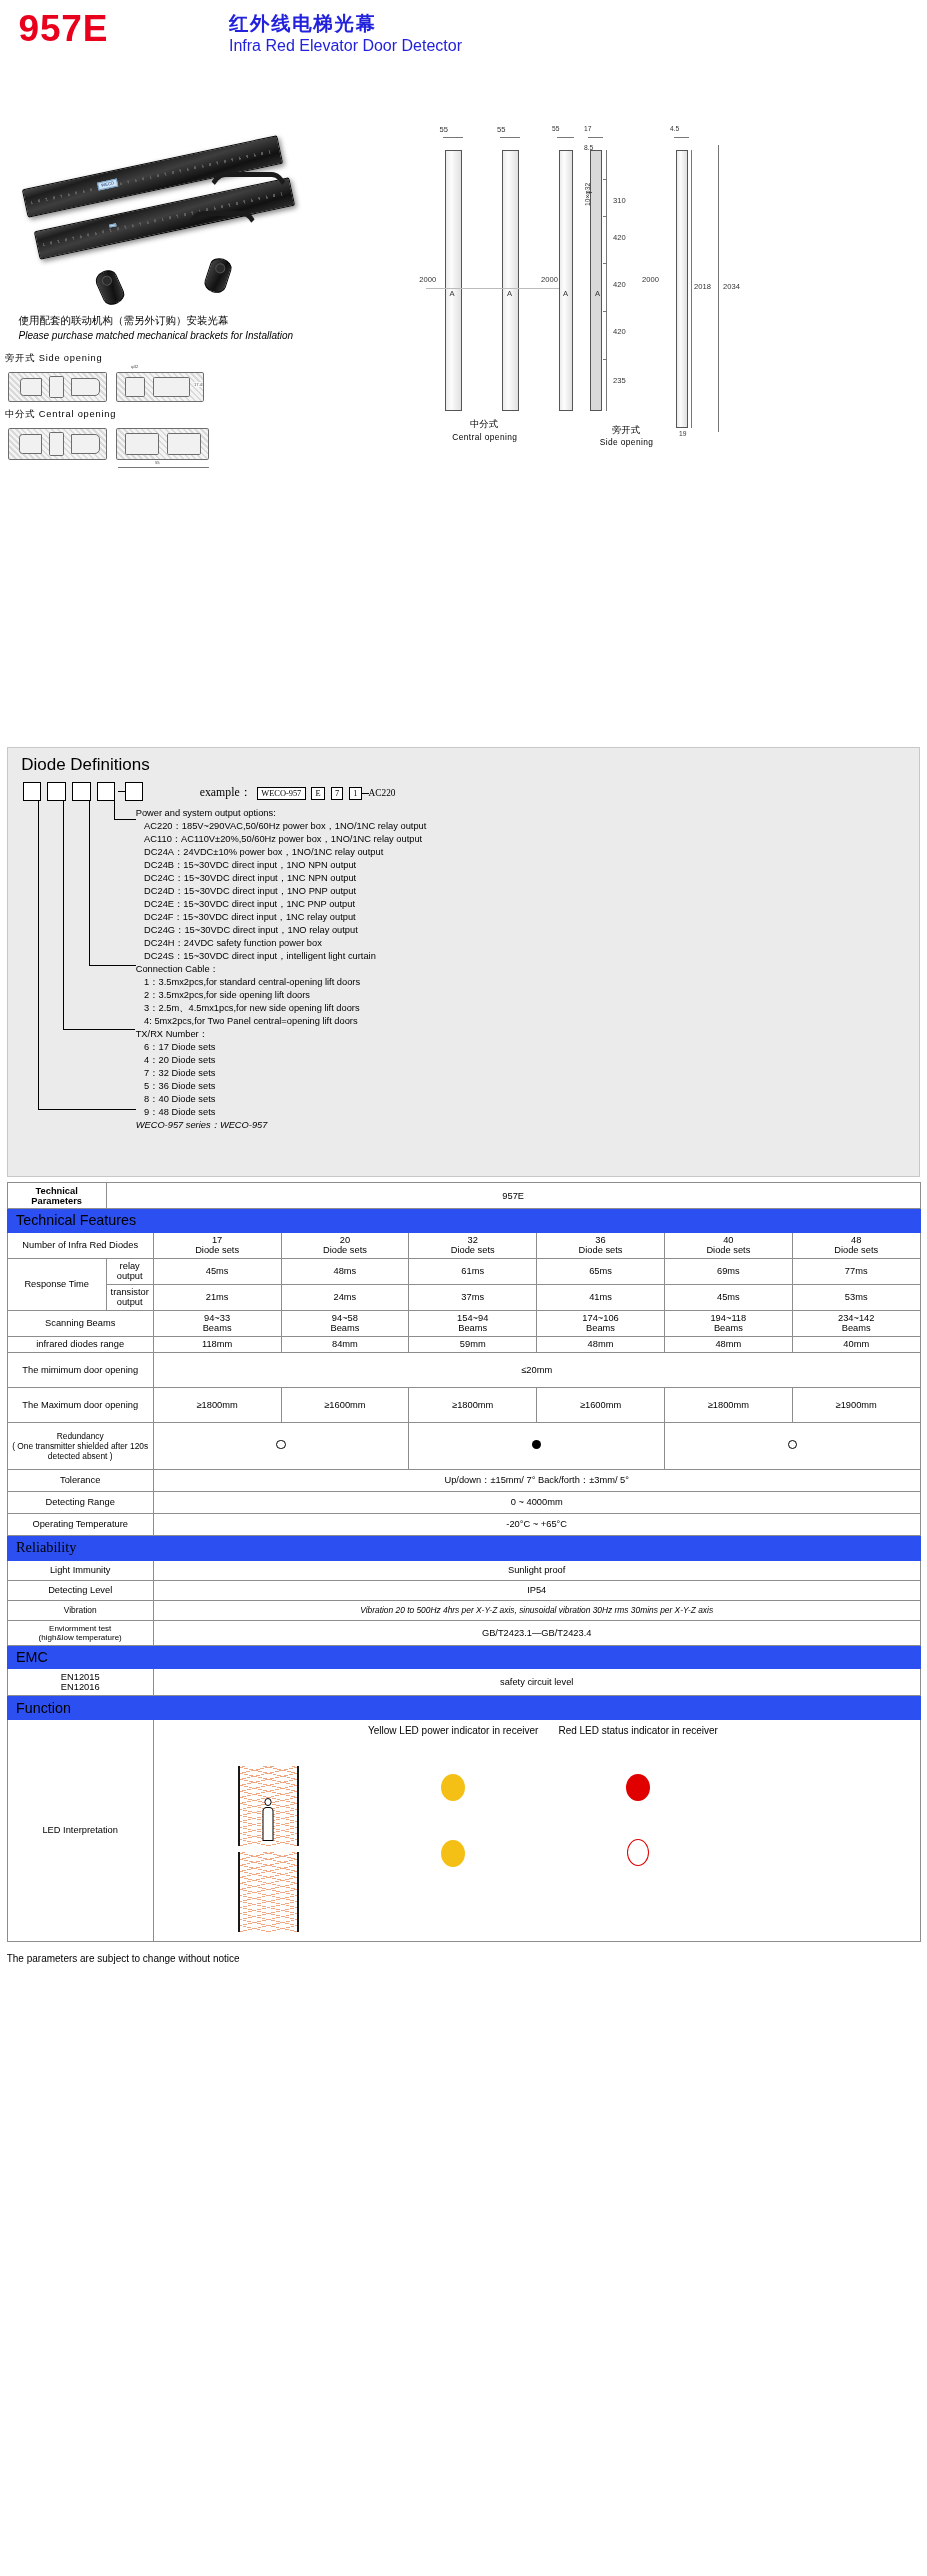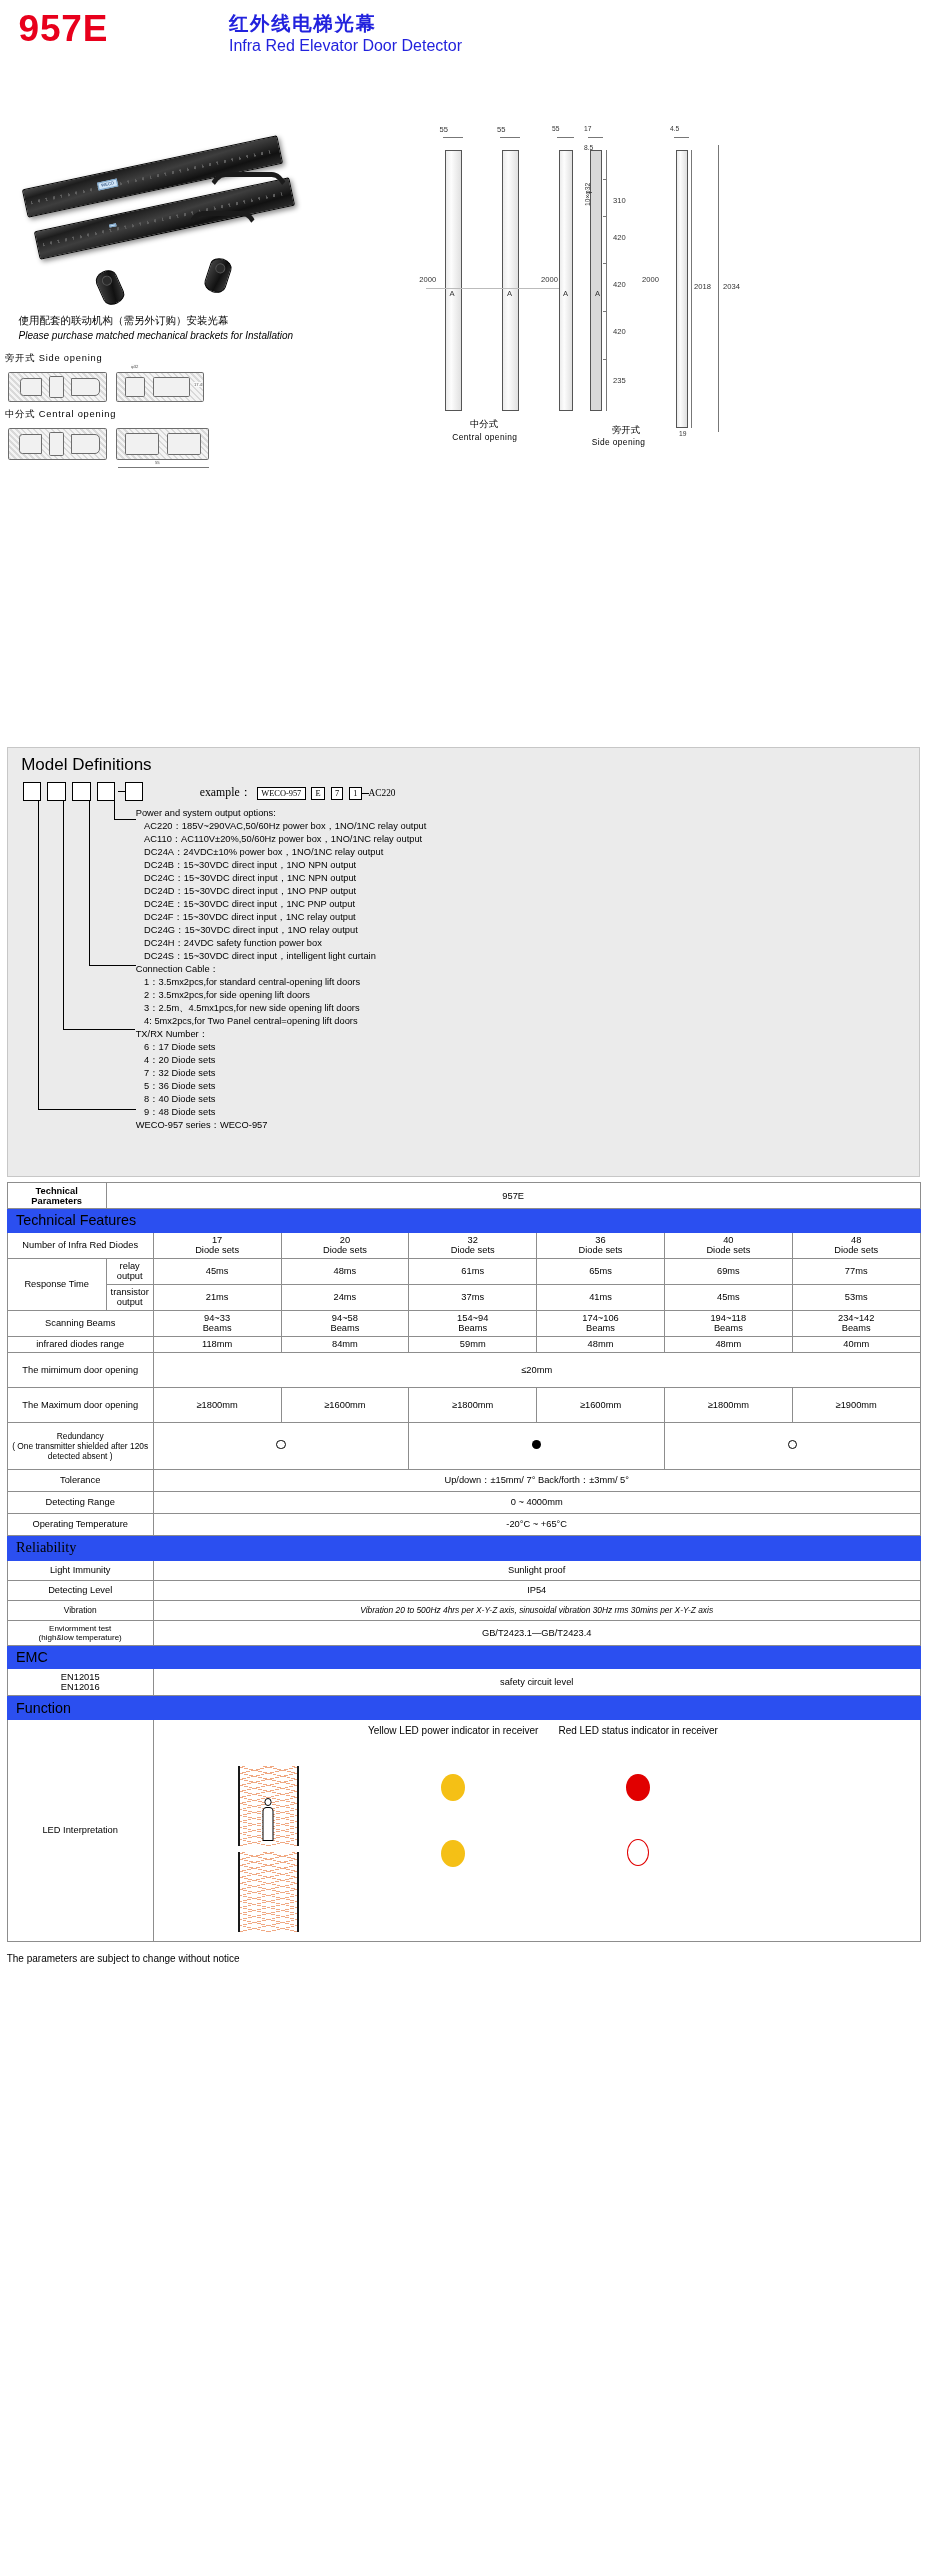--- a/index.html
+++ b/index.html
@@ -258,36 +258,36 @@
     <div class="dlabel" style="left:187px; top:165px;">420</div>
     <div class="dlabel" style="left:187px; top:212px;">420</div>
     <div class="dlabel" style="left:187px; top:261px;">235</div>
     <div class="dim-line" style="left:180px; top:35px; width:0.8px; height:261px;"></div>
     <div class="tick" style="left:177px; top:64px;"></div>
     <div class="tick" style="left:177px; top:101px;"></div>
     <div class="tick" style="left:177px; top:148px;"></div>
     <div class="tick" style="left:177px; top:196px;"></div>
     <div class="tick" style="left:177px; top:244px;"></div>
     <div class="cap-cn" style="left:167px; top:309px; width:66px;">旁开式</div>
-    <div class="cap-en" style="left:152px; top:322px; width:81px;">Side opening</div>
+    <div class="cap-en" style="left:160px; top:322px; width:81px;">Side opening</div>
 
     <div class="dtube" style="left:250px; top:35px; width:11.8px; height:278px;"></div>
     <div class="dim-line" style="left:248px; top:22px; width:15px; height:0.8px;"></div>
     <div class="dlabel small" style="left:244px; top:10px;">4.5</div>
     <div class="dlabel" style="left:268px; top:167px;">2018</div>
     <div class="dlabel" style="left:297px; top:167px;">2034</div>
     <div class="dim-line" style="left:265px; top:35px; width:0.8px; height:278px;"></div>
     <div class="dim-line" style="left:292px; top:30px; width:0.8px; height:287px;"></div>
     <div class="dlabel small" style="left:253px; top:315px;">19</div>
     <div class="dlabel" style="left:216px; top:160px;">2000</div>
   </div>
 </div>
 
 <div class="modeldef">
-  <div class="md-title">Model Definitions</div>
+  <div class="md-title">Diode Definitions</div>
 
   <div class="md-boxes">
     <span class="md-box"></span>
     <span class="md-box"></span>
     <span class="md-box"></span>
     <span class="md-box"></span><span class="md-dash"></span><span class="md-box"></span>
   </div>
 
   <div class="md-example">
     <span>example：</span>
@@ -330,21 +330,21 @@
     <div class="ind">4: 5mx2pcs,for Two Panel central=opening lift doors</div>
 
     <div class="lead">TX/RX Number：</div>
     <div class="ind">6：17 Diode sets</div>
     <div class="ind">4：20 Diode sets</div>
     <div class="ind">7：32 Diode sets</div>
     <div class="ind">5：36 Diode sets</div>
     <div class="ind">8：40 Diode sets</div>
     <div class="ind">9：48 Diode sets</div>
 
-    <div class="lead" style="">WECO-957 series：WECO-957</div>
+    <div class="lead" style="font-style:italic;">WECO-957 series：WECO-957</div>
   </div>
 </div>
 
 <table class="spec">
   <tbody>
     <tr>
       <td class="hdr-left">Technical Parameters</td>
       <td colspan="7" class="val957">957E</td>
     </tr>
 

